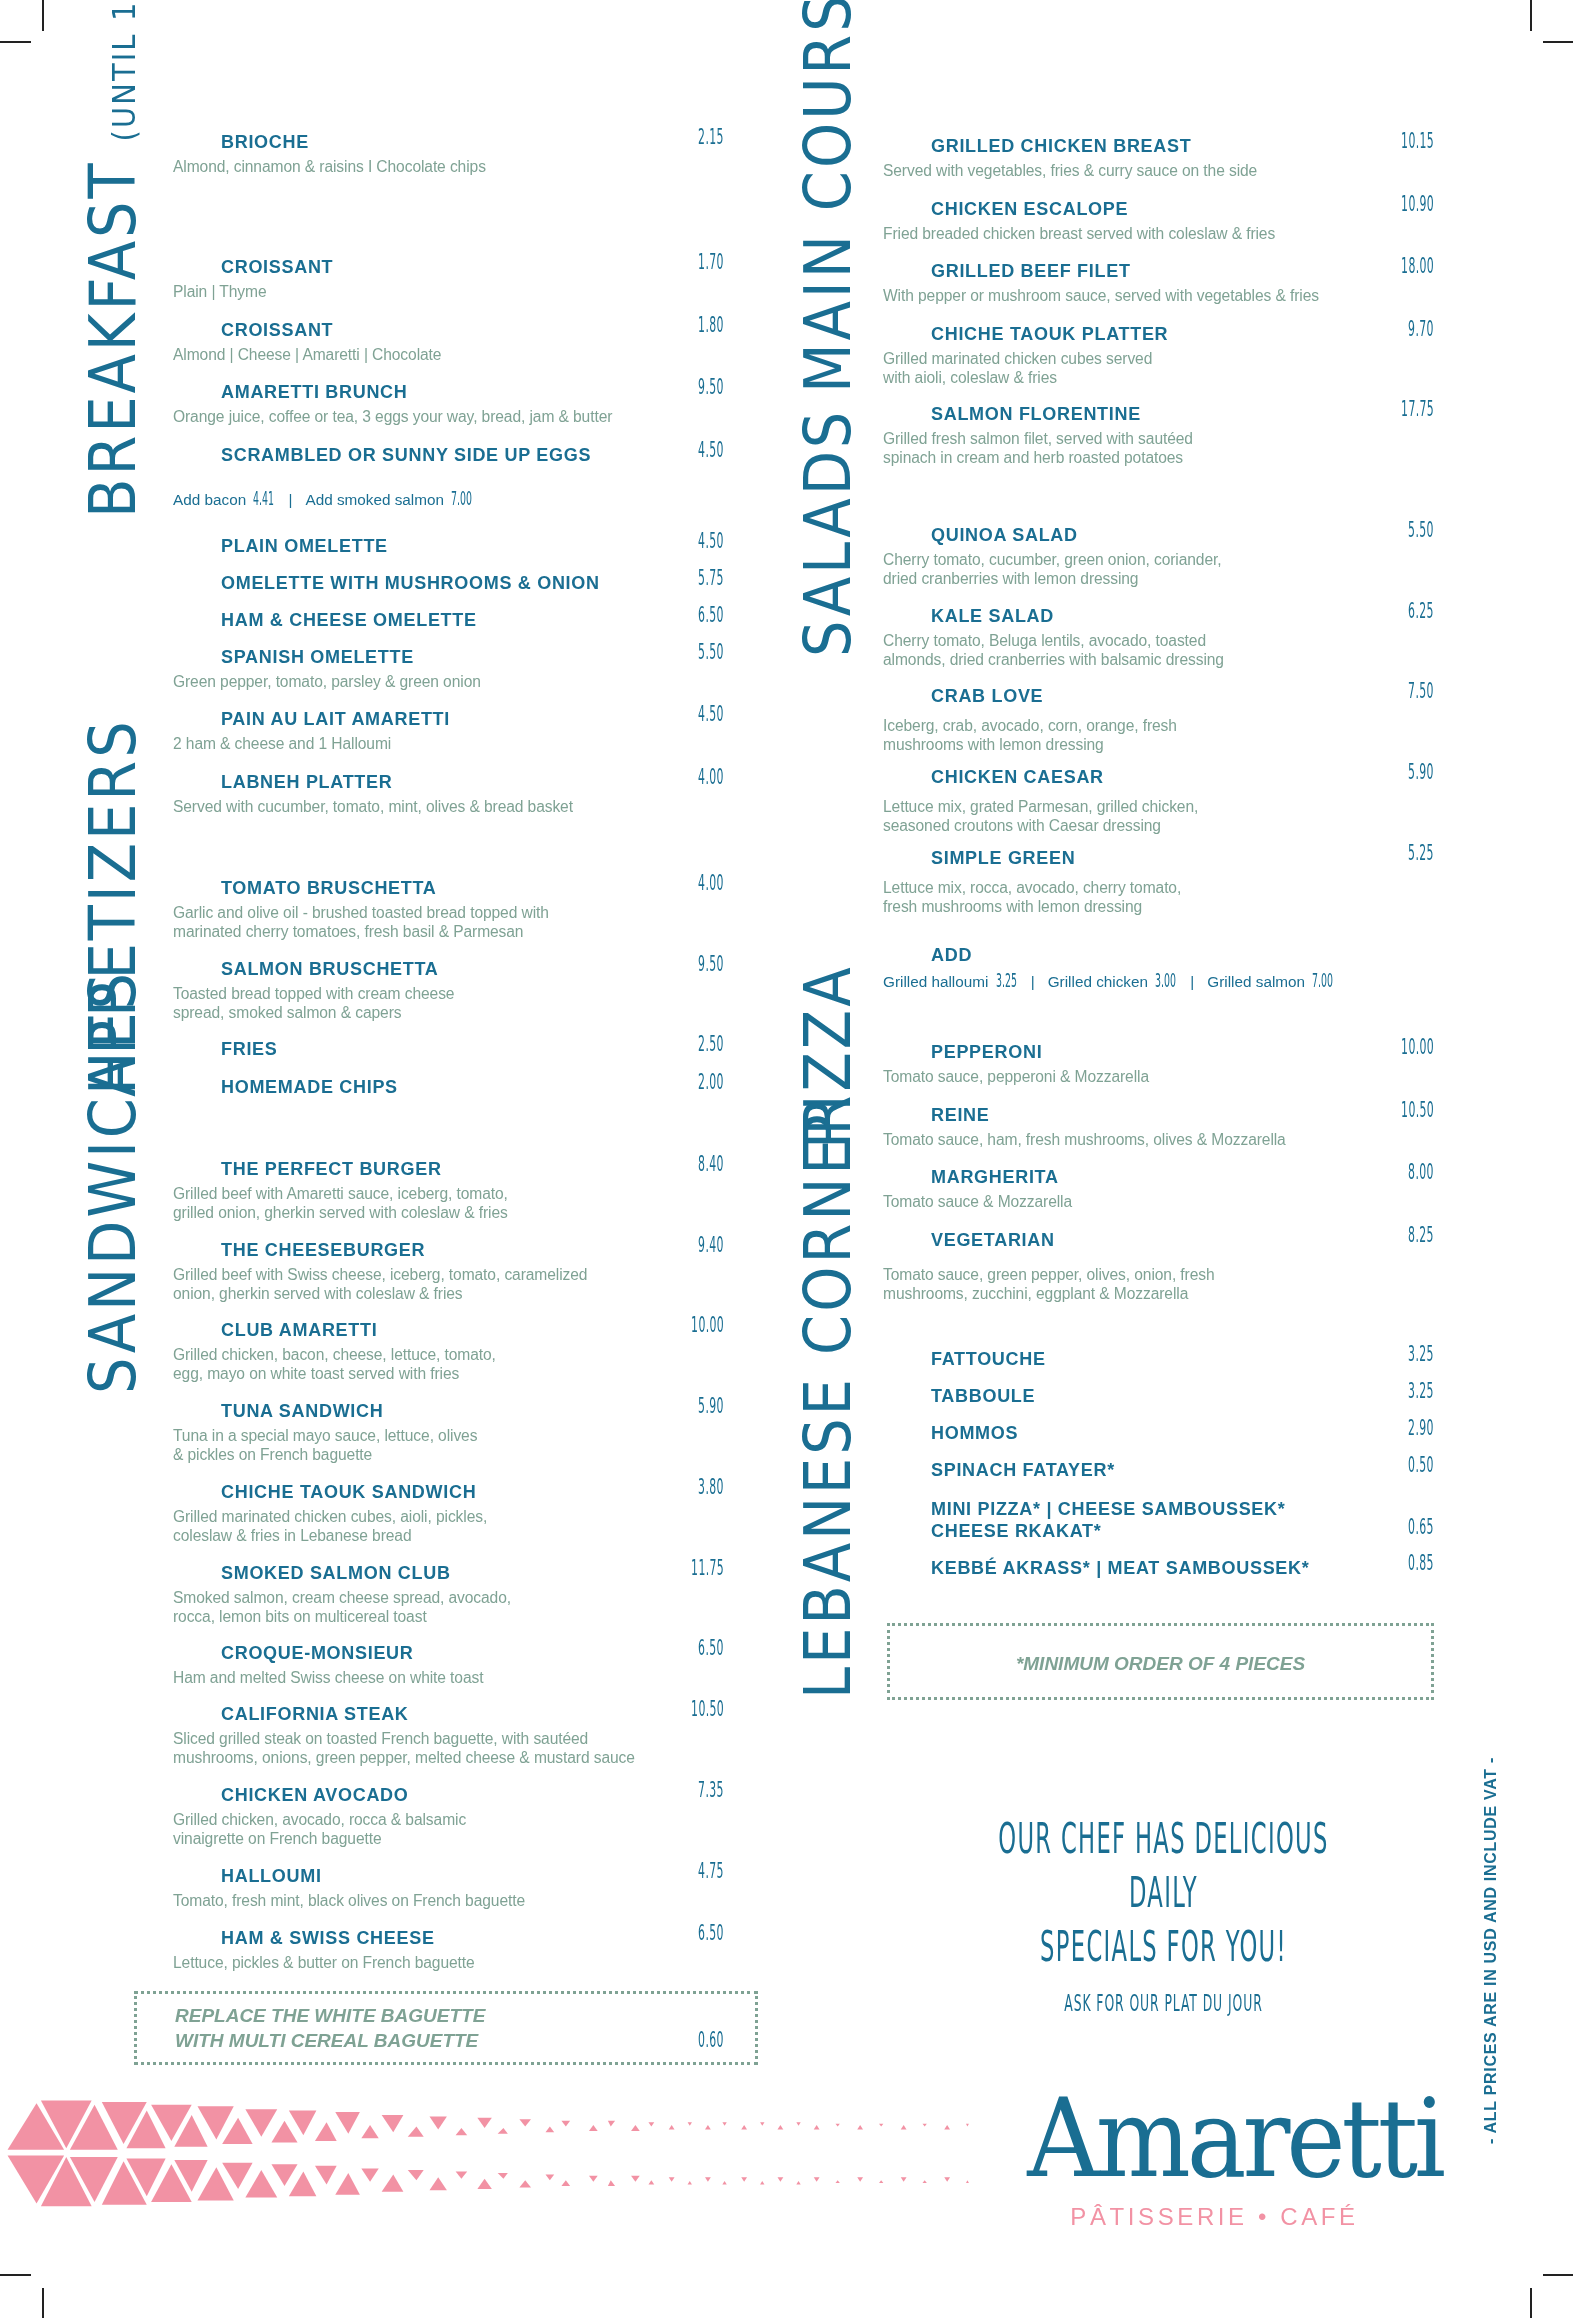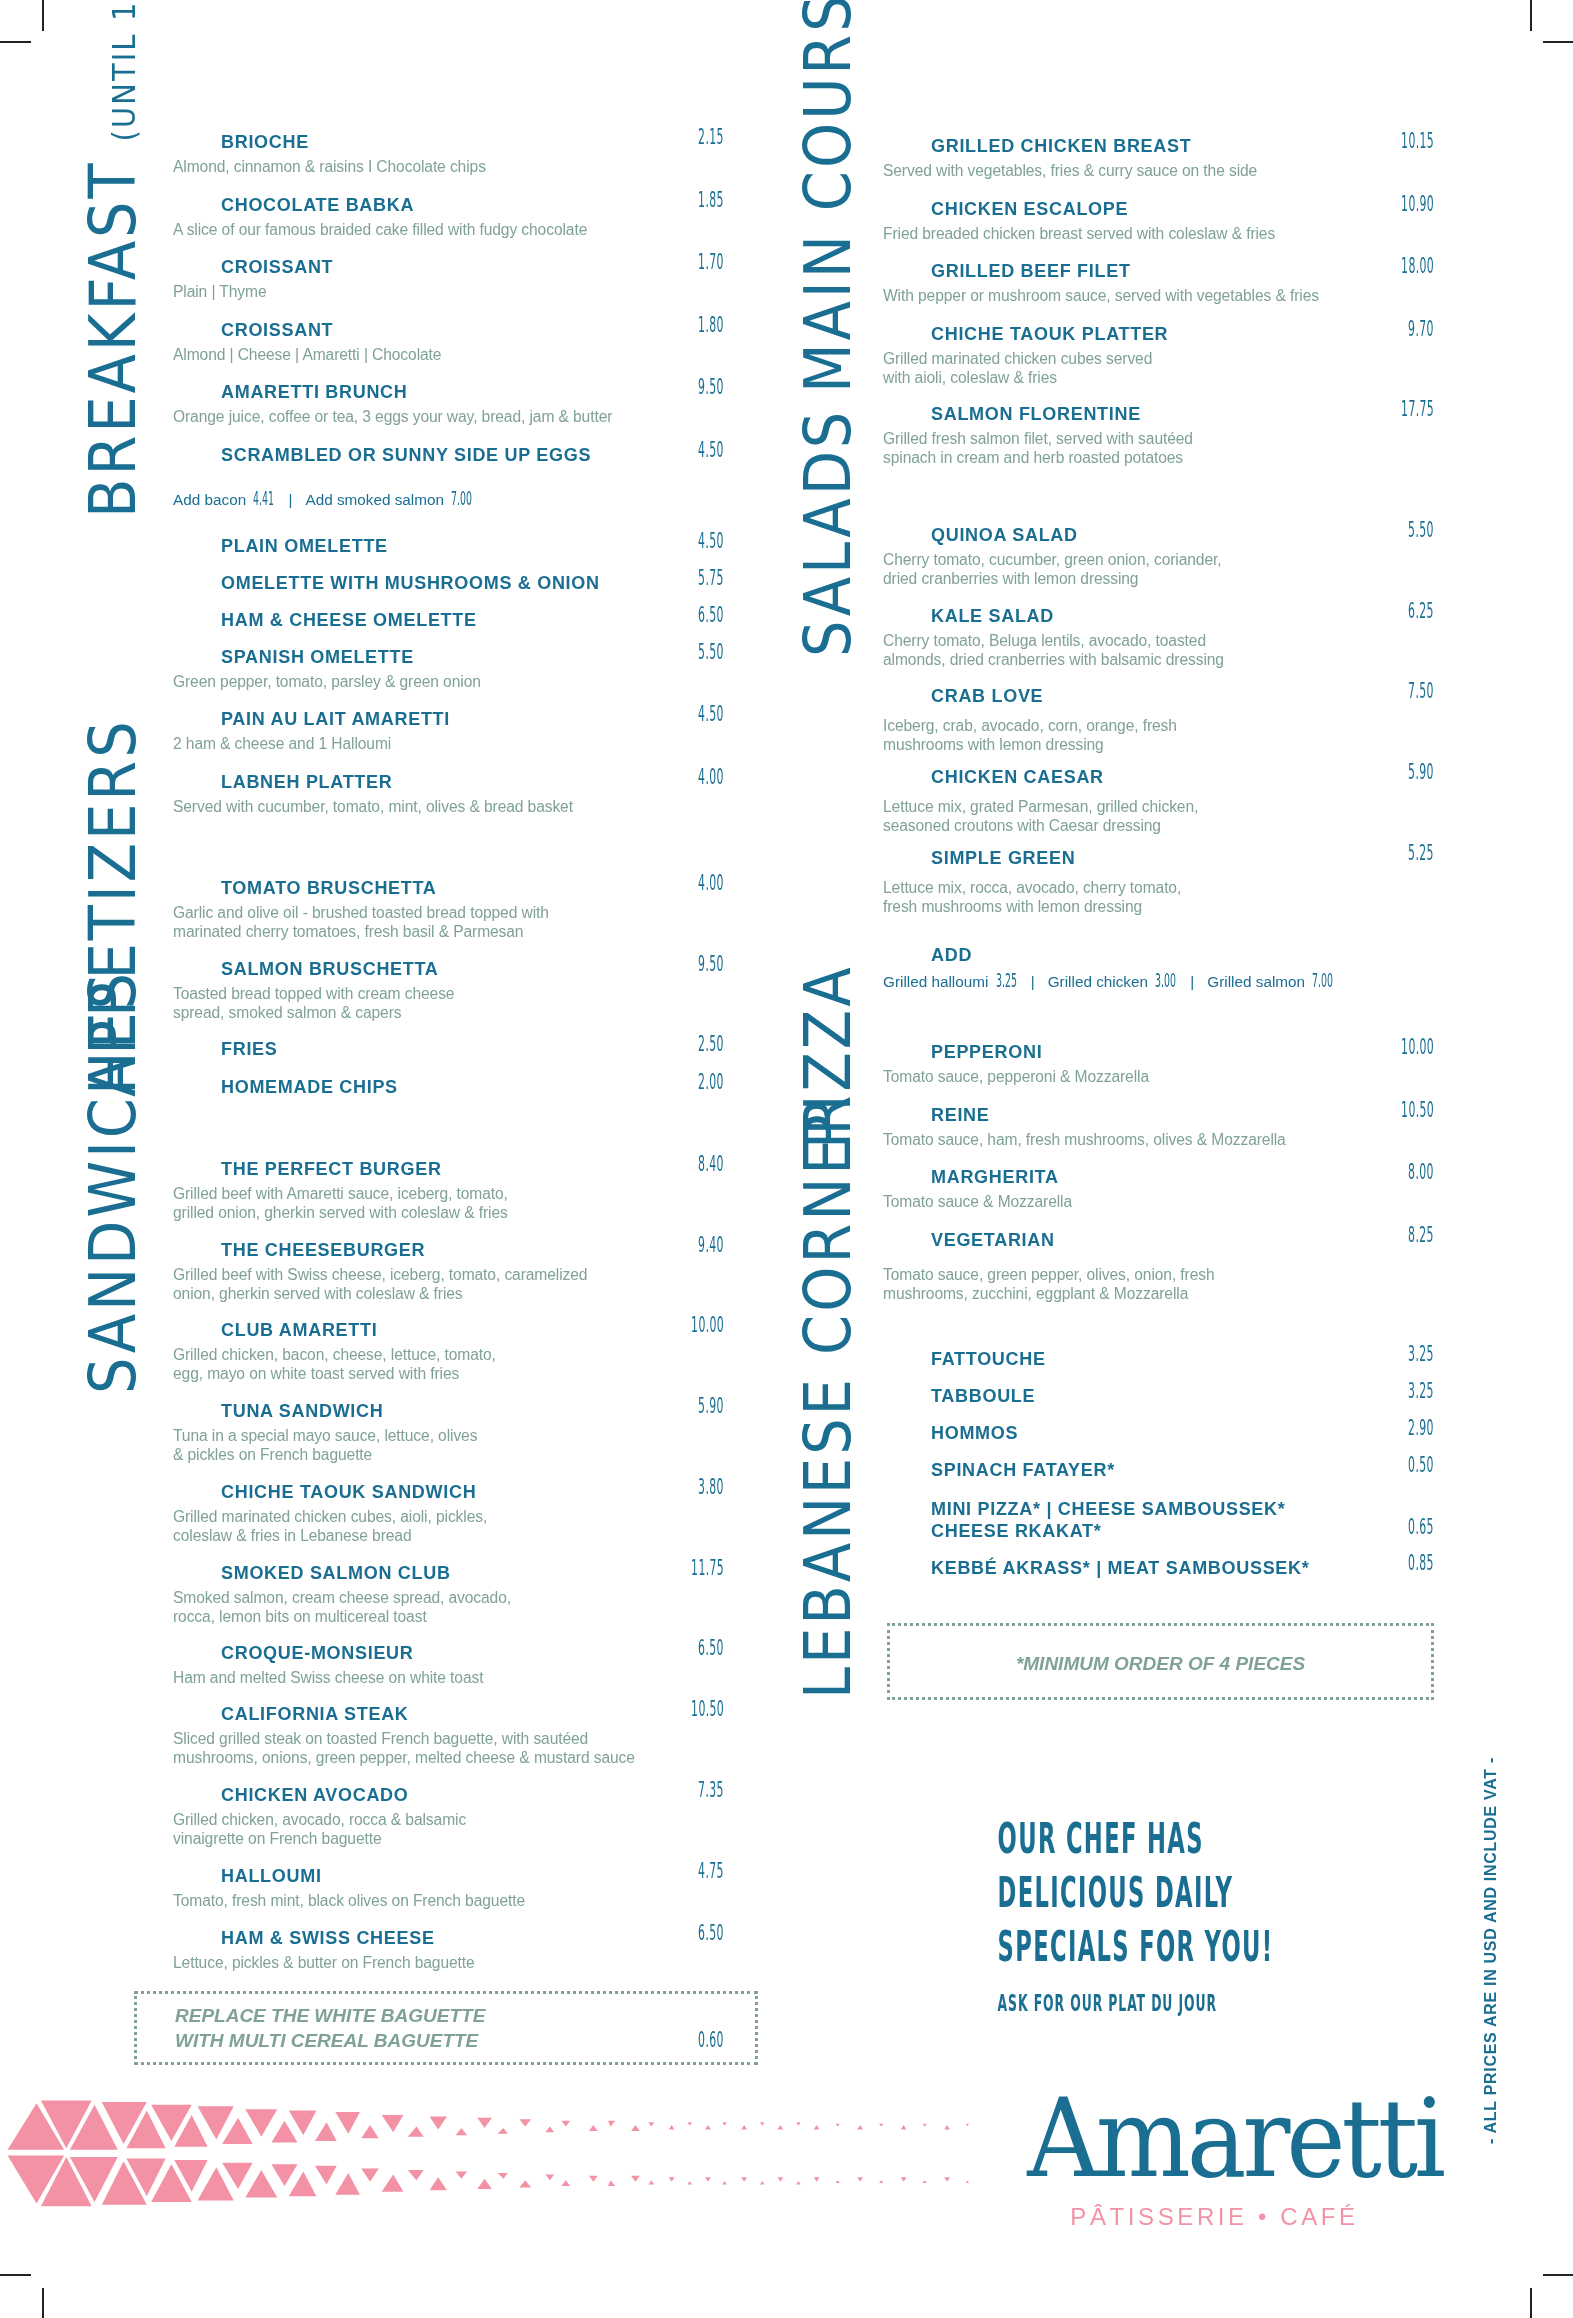--- a/index.html
+++ b/index.html
@@ -19,22 +19,22 @@
   .price { position:absolute; right:0; top:-7.3px; font-family:"DejaVu Sans Condensed","DejaVu Sans", sans-serif;
            font-weight:200; font-size:22px; color:#1a6e92; transform:scaleX(0.55); transform-origin:100% 0;
            letter-spacing:0.7px; }
   .addons { font-size:15.3px; color:#1a6e92; white-space:nowrap; }
   .addons .ap { font-family:"DejaVu Sans Condensed","DejaVu Sans", sans-serif; font-size:19px; font-weight:200;
                 display:inline-block; transform:scaleX(0.55); transform-origin:0 50%; width:22px; margin-left:7.3px; }
   .addons .sep { margin:0 13px; }
   .dotbox { position:absolute; border:3.6px dotted #7fa294; box-sizing:border-box; }
   .note { font-family:"Liberation Sans", sans-serif; font-weight:bold; font-style:italic; color:#7fa294;
           font-size:19px; line-height:25px; }
-  .chef { position:absolute; text-align:left; color:#1a6e92;
-          font-family:"DejaVu Sans Condensed","DejaVu Sans", sans-serif; font-weight:700; }
+  .chef { position:absolute; text-align:center; color:#1a6e92;
+          font-family:"DejaVu Sans Condensed","DejaVu Sans", sans-serif; font-weight:400; }
   .chef .l1 { font-size:42px; line-height:54px; transform:scaleX(0.6); letter-spacing:2.2px; }
   .chef .l3 { font-size:23px; margin-top:16px; transform:scaleX(0.6); letter-spacing:1.5px; }
   .logo { position:absolute; text-align:center; }
   .logo .brand { font-family:"DejaVu Serif", serif; font-size:109px; color:#1a6e92; line-height:1;
                  font-weight:normal; letter-spacing:-4.4px; transform:scaleX(0.92); }
   .logo .tag { font-family:"Liberation Sans", sans-serif; font-size:24px; color:#f292a4; letter-spacing:3.6px; margin-top:10.2px; }
   .vat { position:absolute; transform-origin:0 0; transform:rotate(-90deg); white-space:nowrap;
          font-family:"Liberation Sans", sans-serif; font-weight:bold; font-size:16px; color:#1a6e92; letter-spacing:0.7px; }
   svg.tri { position:absolute; }
 </style>
@@ -52,25 +52,20 @@
 
 <div class="vhead" style="left:81px;top:518px;font-size:64px;">
   <span>BREAKFAST</span><span class="sub">(UNTIL 11:30 AM)</span>
 </div>
 
 <div class="col" style="left:173px;top:131px;width:551px;height:698px;">
   <div class="item" style="top:0;">
       <div class="name">BRIOCHE</div>
       <div class="desc">Almond, cinnamon &amp; raisins I Chocolate chips</div>
       <div class="price">2.15</div>
-    </div>
-  <div class="item" style="top:63px;">
-      <div class="name">CHOCOLATE BABKA</div>
-      <div class="desc">A slice of our famous braided cake filled with fudgy chocolate</div>
-      <div class="price">1.85</div>
     </div>
   <div class="item" style="top:125px;">
       <div class="name">CROISSANT</div>
       <div class="desc">Plain | Thyme</div>
       <div class="price">1.70</div>
     </div>
   <div class="item" style="top:188px;">
       <div class="name">CROISSANT</div>
       <div class="desc">Almond | Cheese | Amaretti | Chocolate</div>
       <div class="price">1.80</div>

